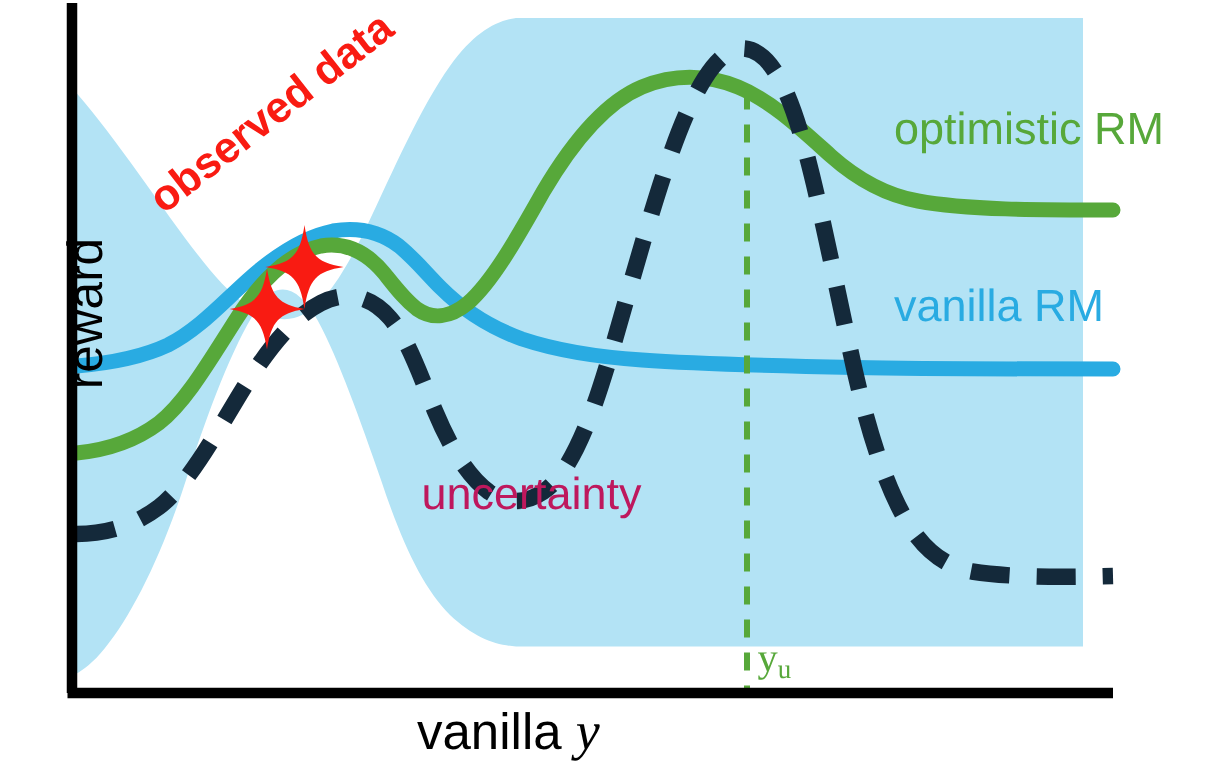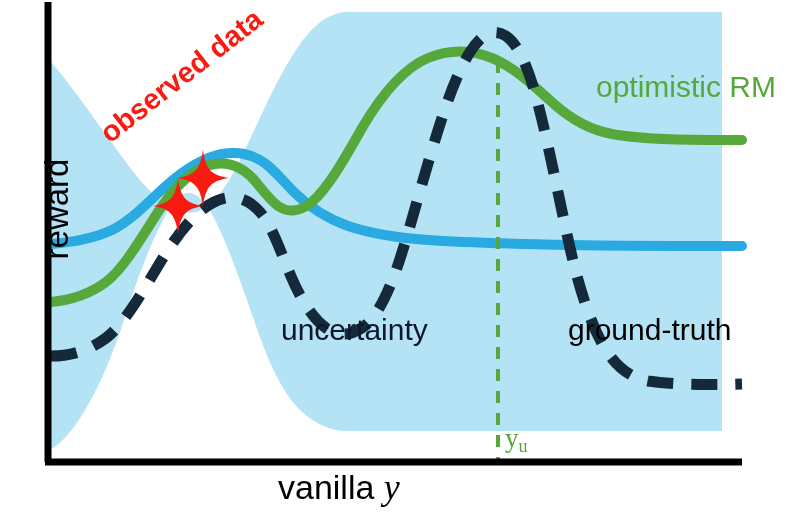--- a/index.html
+++ b/index.html
@@ -74,21 +74,21 @@
   #label-vanilla {
     left: 596px;
     top: 188px;
     font-size: 30px;
     color: #29abe2;
   }
   #label-uncertainty {
     left: 281px;
     top: 313px;
     font-size: 30px;
-    color: #0f172a;
+    color: #be185d;
   }
   #label-groundtruth {
     left: 568px;
     top: 313px;
     font-size: 30px;
     color: #000000;
   }
   #label-observed {
     left: 104px;
     top: 120px;
@@ -211,24 +211,24 @@
          C 186,209 181,214 178,233
          C 175,214 170,209 153,206
          C 170,203 175,198 178,179 Z"></path>
 
     <line class="axis-line" x1="48" y1="2" x2="48" y2="462"></line>
     <line class="axis-line" x1="45" y1="462" x2="742" y2="462"></line>
   </svg>
 
   <div class="lbl" id="label-optimistic">optimistic RM</div>
 
+  <div class="lbl" id="label-vanilla">vanilla RM</div>
 
   <div class="lbl" id="label-uncertainty">uncertainty</div>
 
-  <div class="lbl" id="label-groundtruth">ground-truth</div>
 
   <div class="lbl" id="label-observed">observed data</div>
 
   <div class="lbl" id="label-yu"><span>y</span><span class="sub">u</span></div>
 
   <div class="lbl" id="label-reward">reward</div>
 
   <div class="lbl" id="label-response"><span>vanilla</span><span>&nbsp;</span><span class="mathy">y</span></div>
 
 </div>

